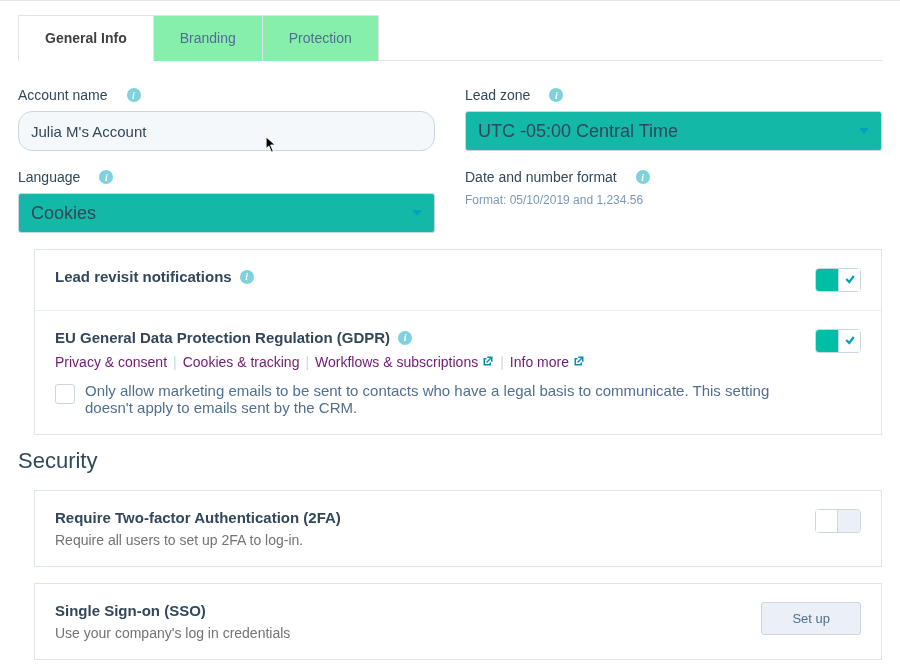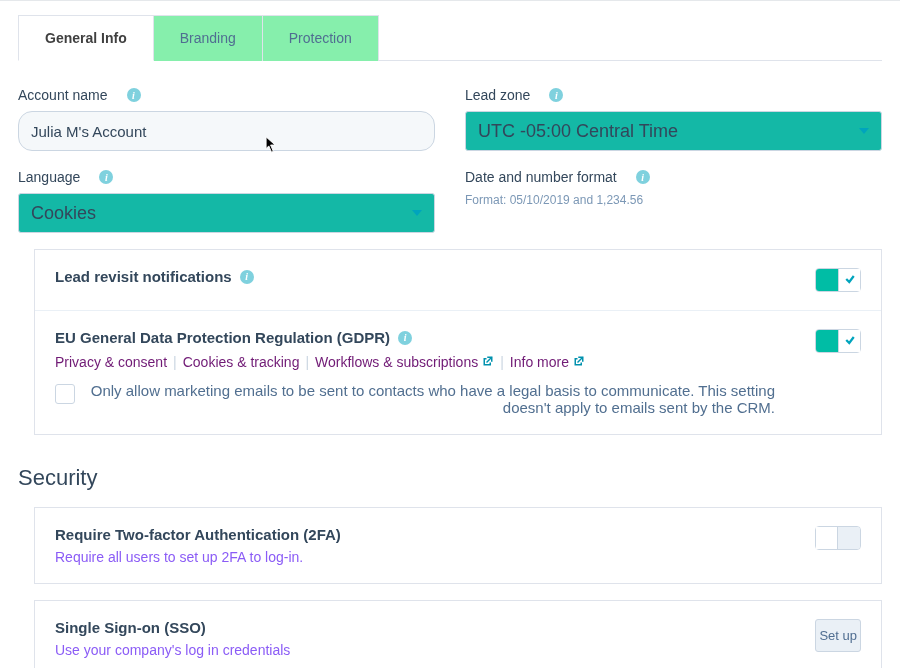--- a/index.html
+++ b/index.html
@@ -117,21 +117,21 @@
   .card-title {
     font-size: 15px;
     font-weight: 600;
     color: #33475b;
     display: flex;
     align-items: center;
     gap: 8px;
   }
   .card-desc {
     font-size: 14px;
-    color: #8b5cf6;
+    color: #737373;
     margin-top: 6px;
   }
   .divider { border-top: 1px solid #eaf0f6; margin: 18px -20px; }
   .links {
     margin-top: 8px;
     font-size: 14px;
     color: #7c98b6;
     display: flex;
     flex-wrap: wrap;
     gap: 6px;
@@ -148,21 +148,20 @@
   .sep { color: #cbd6e2; }
   .ext-icon svg { width: 12px; height: 12px; stroke: #0091ae; fill: none; stroke-width: 2; }
   .checkbox-row {
     display: flex;
     gap: 10px;
     margin-top: 12px;
     align-items: flex-start;
     font-size: 15px;
     color: #516f90;
     max-width: 720px;
-    text-align: right;
   }
   .checkbox {
     width: 20px; height: 20px;
     border: 1px solid #cbd6e2;
     border-radius: 3px;
     background: #fff;
     flex: none;
     margin-top: 2px;
   }
   
@@ -195,28 +194,28 @@
   .toggle.off .knob-off {
     position: absolute; left: 0; top: 0; width: 50%; height: 100%;
     background: #fff;
     border-right: 1px solid #cbd6e2;
   }
   .check-mark svg { width: 12px; height: 12px; stroke: #00a4bd; fill: none; stroke-width: 3; }
   .section-heading {
     font-size: 22px;
     font-weight: 400;
     color: #33475b;
-    margin-top: 30px;
+    margin-top: 13px;
   }
   .btn {
     border: 1px solid #cbd6e2;
     background: #eaf0f6;
     color: #506e91;
     border-radius: 3px;
-    padding: 8px 3px;
+    padding: 8px 30px;
     font-size: 13px;
     cursor: pointer;
   }
   .cursor-img {
     position: absolute;
     left: 265px; top: 136px;
     pointer-events: none;
   }
   .cursor-img svg { width: 13px; height: 18px; }
 </style>

